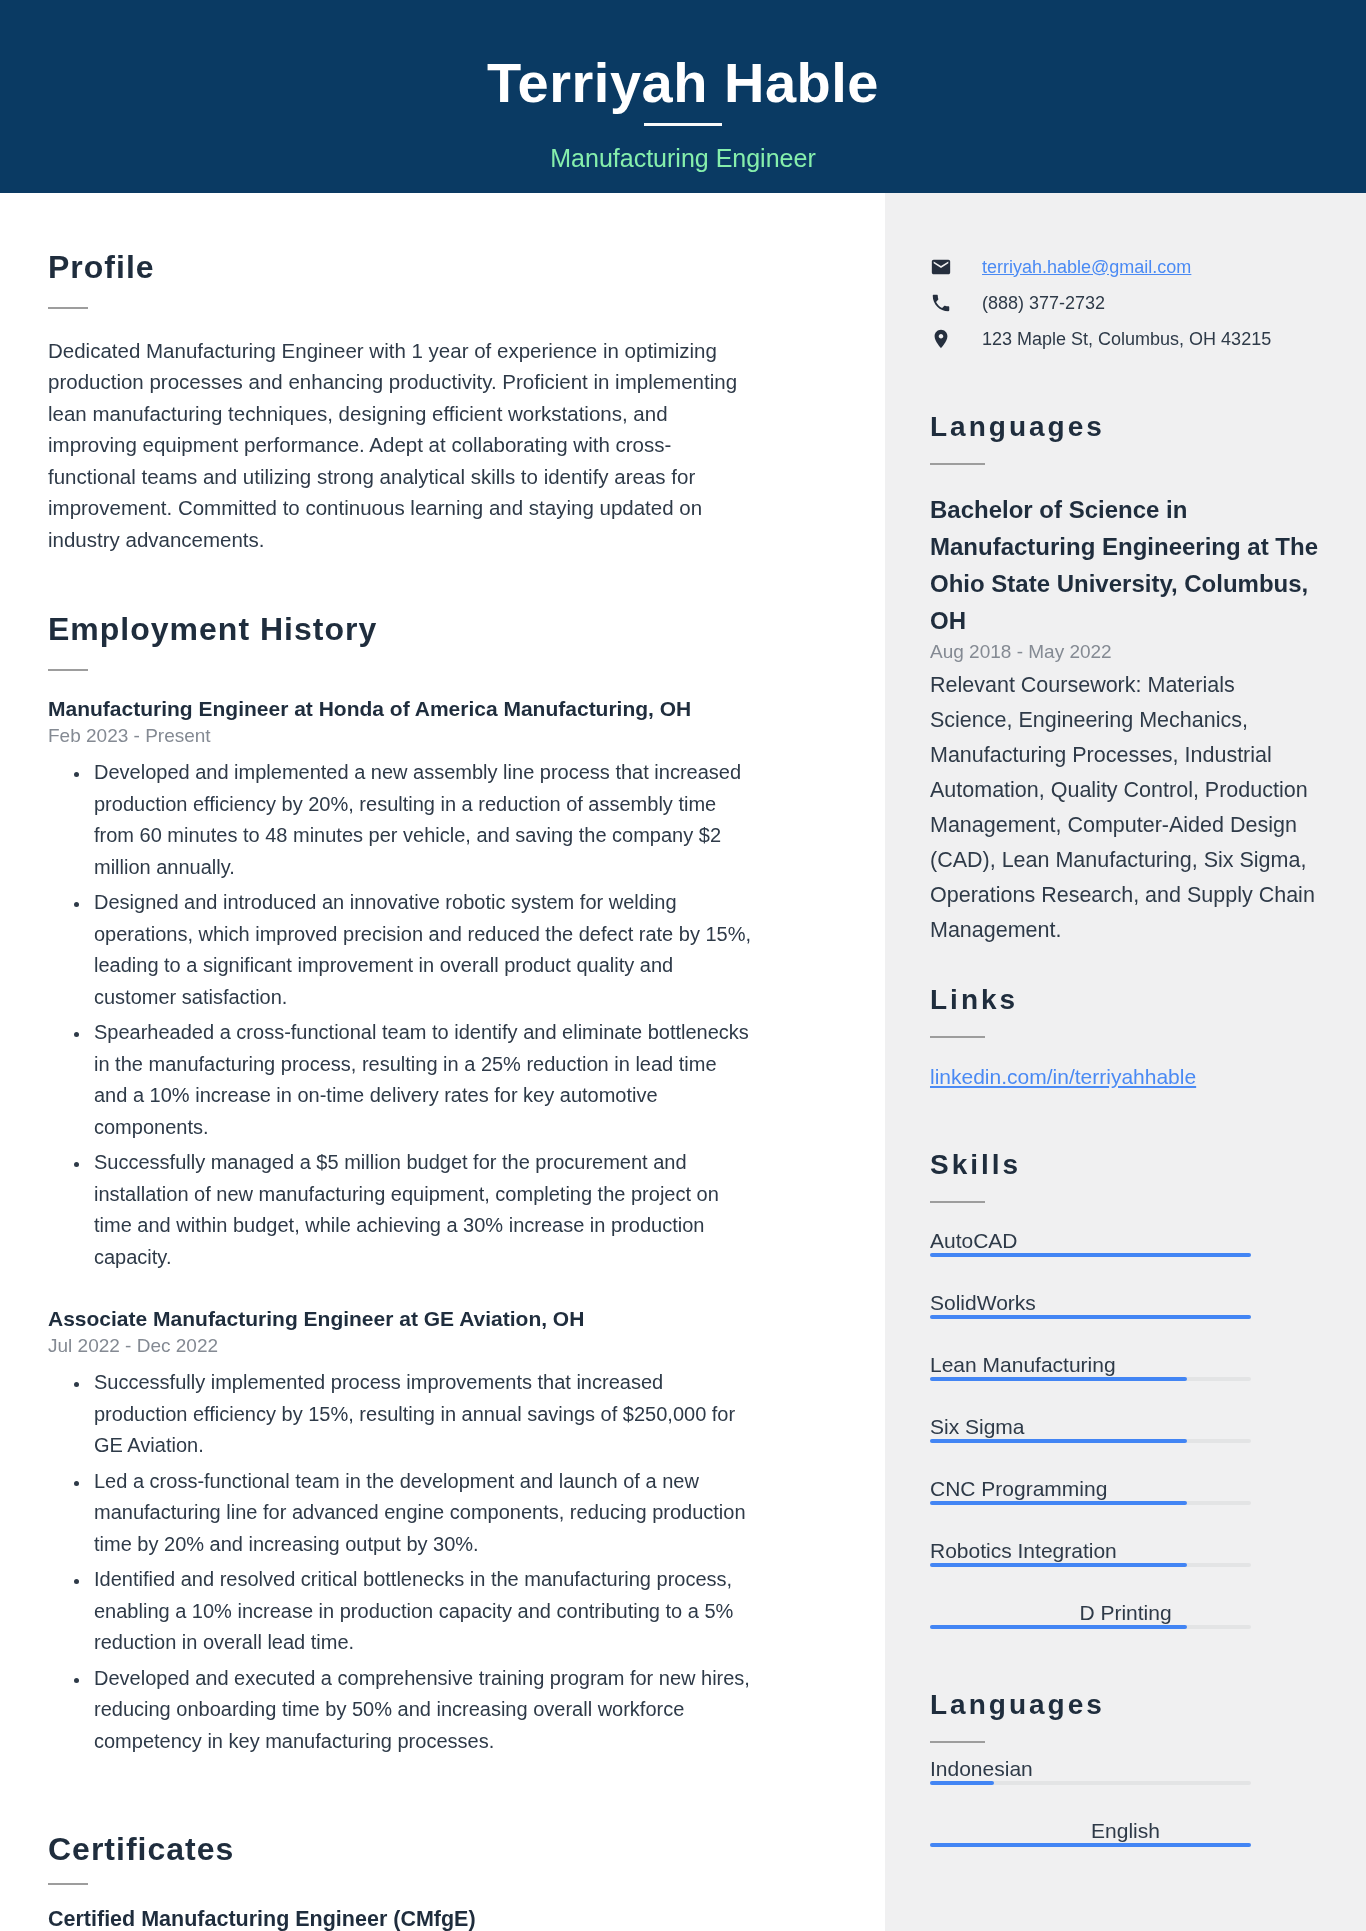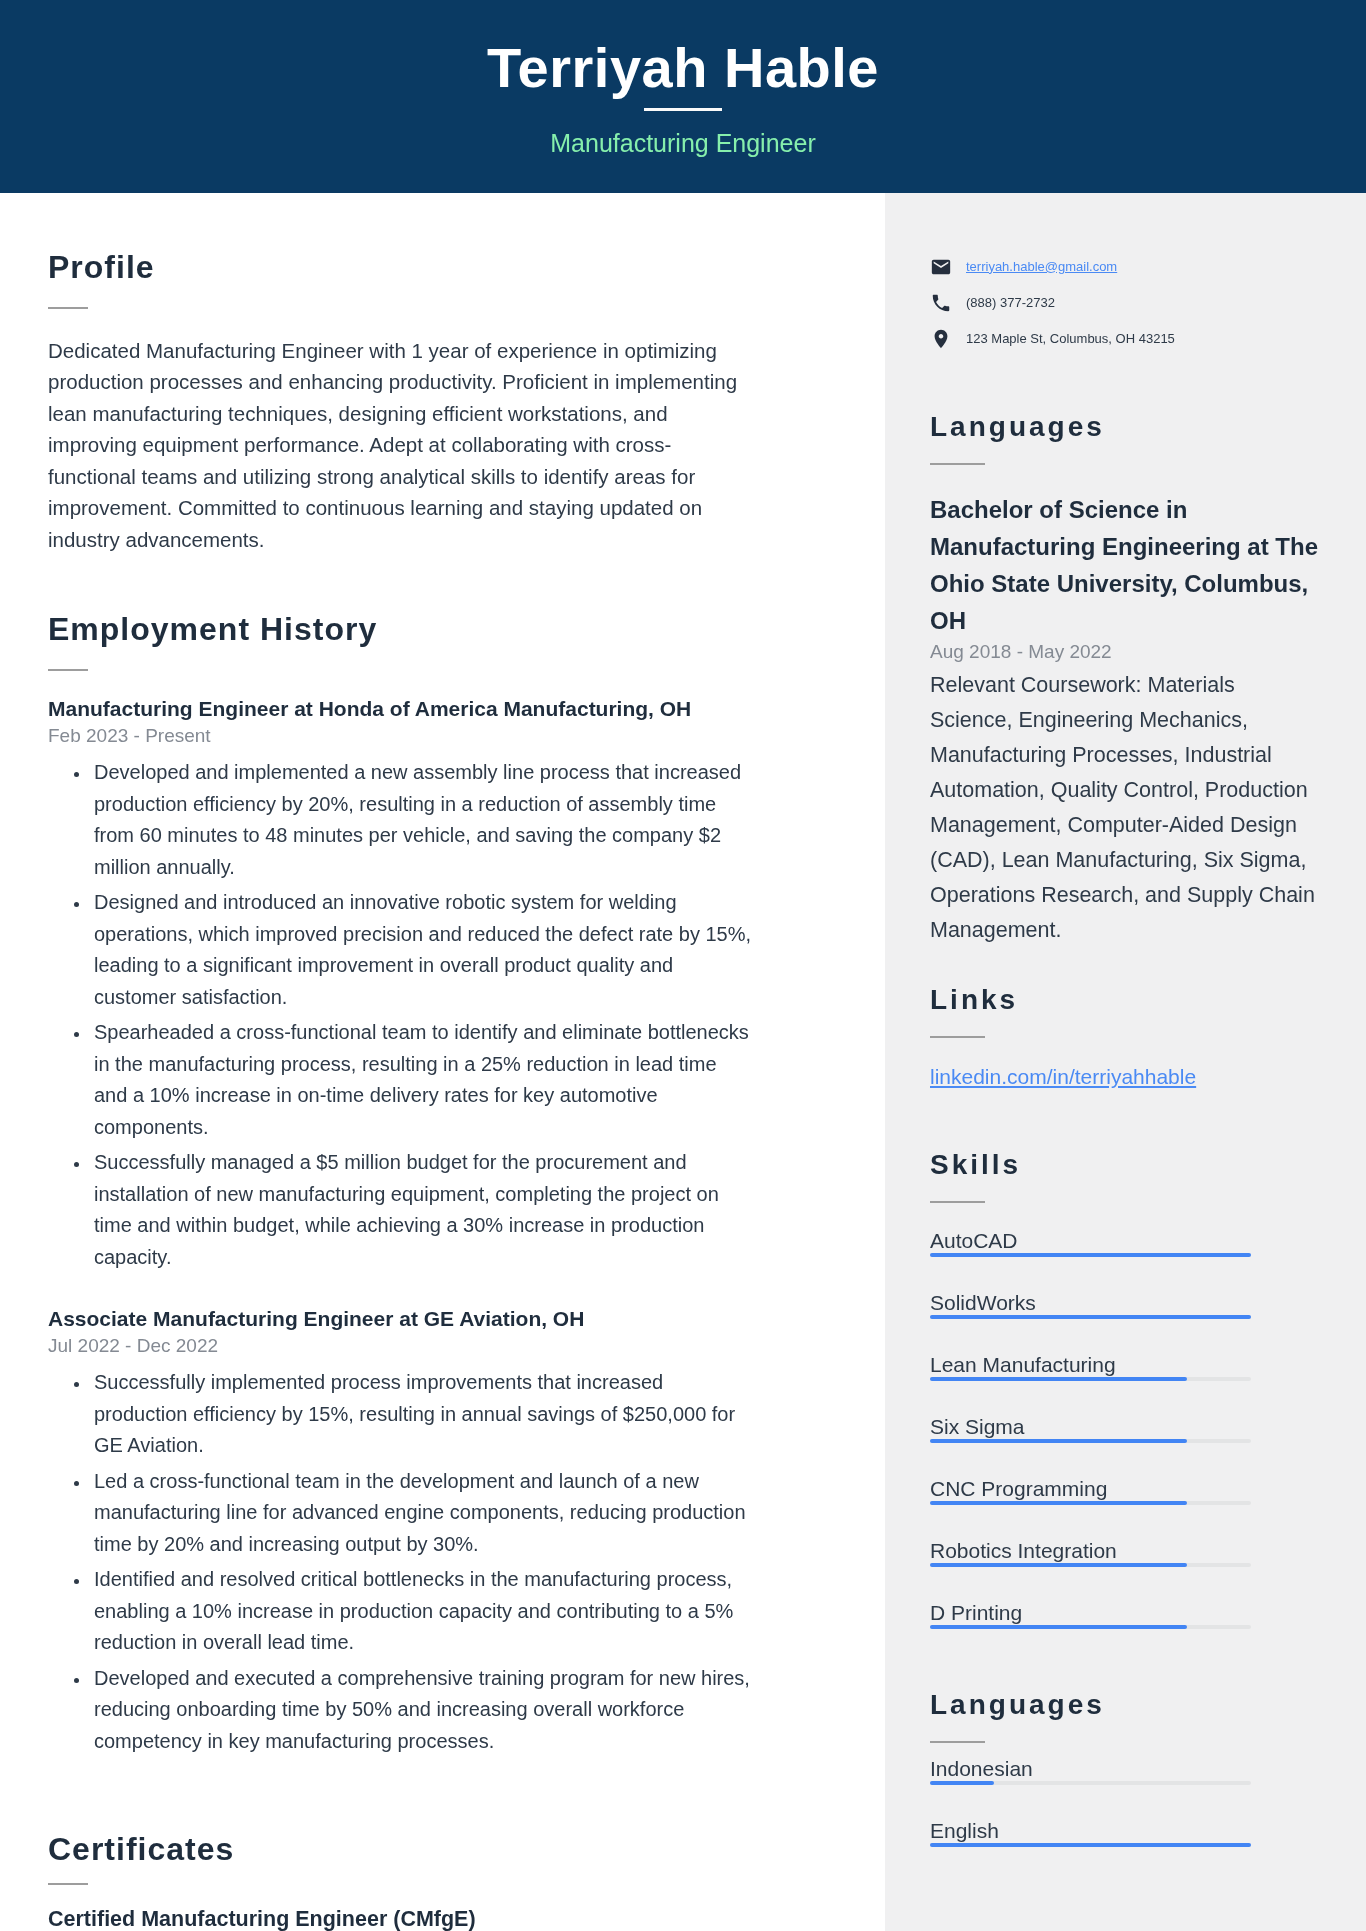--- a/index.html
+++ b/index.html
@@ -26,21 +26,21 @@
   .page { width: 1366px; height: 1931px; display: flex; flex-direction: column; }
 
   
   .header {
     height: 227px;
     background: var(--header-bg);
     color: #ffffff;
     display: flex;
     flex-direction: column;
     align-items: center;
-    padding-top: 37px;
+    padding-top: 52px;
   }
   .name {
     font-size: 56px;
     font-weight: 700;
     letter-spacing: 0.5px;
     line-height: 1.1;
   }
   .name-underline {
     width: 78px;
     height: 3px;
@@ -102,37 +102,37 @@
     font-weight: 700;
     color: var(--heading);
     line-height: 24px;
   }
 
   
   .contact-row { display: flex; align-items: flex-start; margin-bottom: 12px; }
   .contact-row:last-child { margin-bottom: 0; }
   .contact-icon { width: 22px; height: 22px; margin-right: 14px; flex: 0 0 22px; margin-top: 1px; }
   .contact-icon svg { width: 22px; height: 22px; fill: var(--icon); }
-  .contact-text { font-size: 13px; line-height: 24px; color: var(--body); }
+  .contact-text { font-size: 18px; line-height: 24px; color: var(--body); margin-left: 16px; }
   a.link { color: var(--link); text-decoration: underline; }
 
   .side-section { margin-top: 62px; }
   .side-section.links-section { margin-top: 38px; }
   .degree {
     font-size: 24px;
     font-weight: 700;
     color: var(--heading);
     line-height: 37px;
   }
   .edu-dates { font-size: 19px; color: var(--muted); line-height: 22px; margin-top: 2px; }
   .edu-desc { font-size: 21.5px; line-height: 35px; margin-top: 5px; }
   .side-link { font-size: 21px; line-height: 25px; }
 
   .meter-item { margin-bottom: 34px; }
-  .meter-item:last-child { margin-bottom: 0; }
+  .meter-item:last-child { margin-bottom: 0; text-align: center; }
   .meter-label { font-size: 21px; line-height: 24px; color: var(--body); margin-bottom: 0px; }
   .meter-track { width: 321px; height: 4px; background: var(--bar-track); border-radius: 2px; margin-top: 0px; }
   .meter-fill { height: 4px; background: var(--bar-fill); border-radius: 2px; }
   .languages-section .divider { margin-bottom: 14px; }
 </style>
 </head>
 <body>
 
 <div class="page">
 

